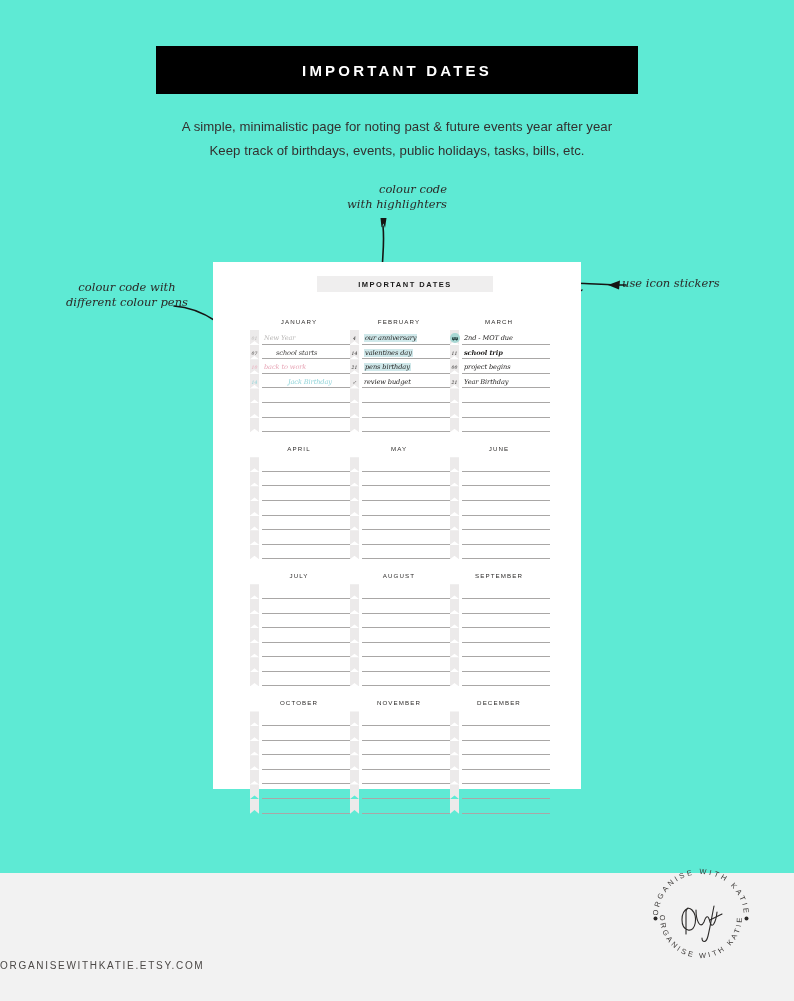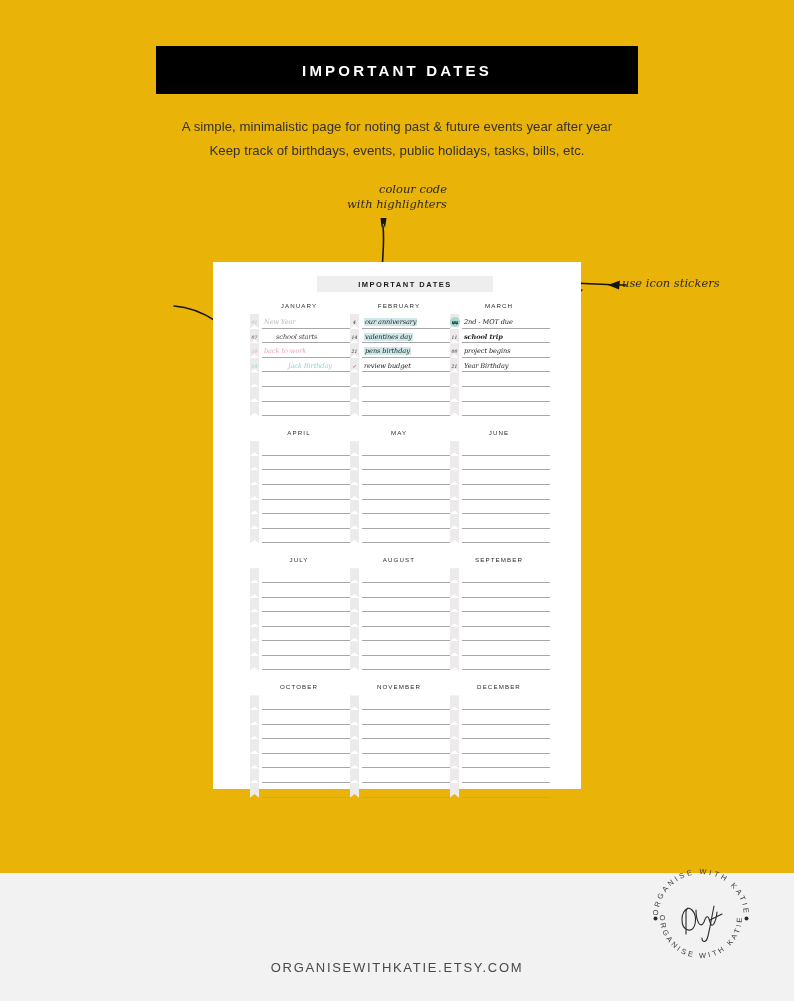--- a/index.html
+++ b/index.html
@@ -9,21 +9,21 @@
     height: 1001px;
     background: #f2f2f2;
     font-family: "Liberation Sans", sans-serif;
     overflow: hidden;
   }
 
   #root {
     position: relative;
     width: 794px;
     height: 873px;
-    background: #eab308;
+    background: #5eead4;
   }
 
   
   .banner {
     position: absolute;
     left: 156px;
     top: 46px;
     width: 482px;
     height: 48px;
     background: #000000;
@@ -96,21 +96,21 @@
     letter-spacing: 1.5px;
     font-weight: 700;
     color: #1a1a1a;
     font-family: "Liberation Sans", sans-serif;
   }
 
   
   .grid {
     position: absolute;
     left: 37px;
-    top: 40px;
+    top: 56px;
     width: 300px;
     display: flex;
     flex-wrap: wrap;
   }
   .month {
     width: 100px;
     margin-bottom: 13px;
     position: relative;
   }
   .month-name {
@@ -190,22 +190,22 @@
     justify-content: center;
     overflow: hidden;
   }
 
   
   .footer-url {
     position: absolute;
     left: 0;
     top: 960px;
     width: 794px;
-    text-align: center;
-    font-size: 13px;
+    text-align: left;
+    font-size: 10px;
     letter-spacing: 1.7px;
     color: #4b4846;
     font-family: "Liberation Sans", sans-serif;
   }
 
   
   .logo {
     position: absolute;
     left: 640px;
     top: 856px;
@@ -223,20 +223,24 @@
   </div>
 
   <div class="subtitle l1">A simple, minimalistic page for noting past &amp; future events year after year</div>
   <div class="subtitle l2">Keep track of birthdays, events, public holidays, tasks, bills, etc.</div>
 
   <div class="annot annot-top">
     <div>colour code</div>
     <div>with highlighters</div>
   </div>
 
+  <div class="annot annot-left">
+    <div>colour code with</div>
+    <div>different colour pens</div>
+  </div>
 
   <div class="annot annot-right">
     <div>use icon stickers</div>
   </div>
 
   <svg class="annot-arrow" style="left:370px;top:212px;width:70px;height:112px;" viewBox="0 0 70 112">
     <path d="M13 14 C 16 46, 6 62, 20 82 C 30 96, 40 100, 52 104" fill="none" stroke="#161514" stroke-width="1.6" stroke-linecap="round"></path>
     <path d="M10.5 6 L 16.5 6 L 15 16 L 13.5 11.5 L 11.5 15.5 Z" fill="#161514"></path>
     <path d="M58 104.5 L 47 100 L 48.5 107.5 Z" fill="#161514"></path>
   </svg>

